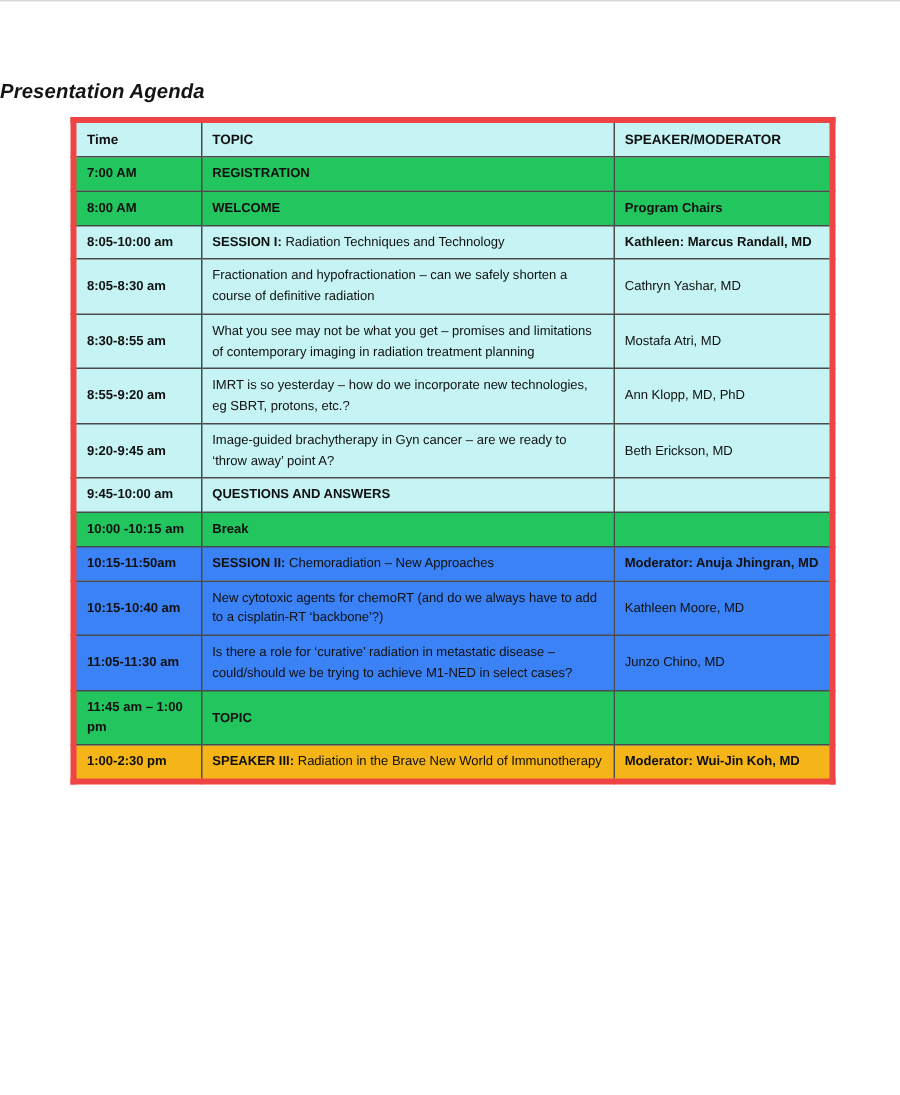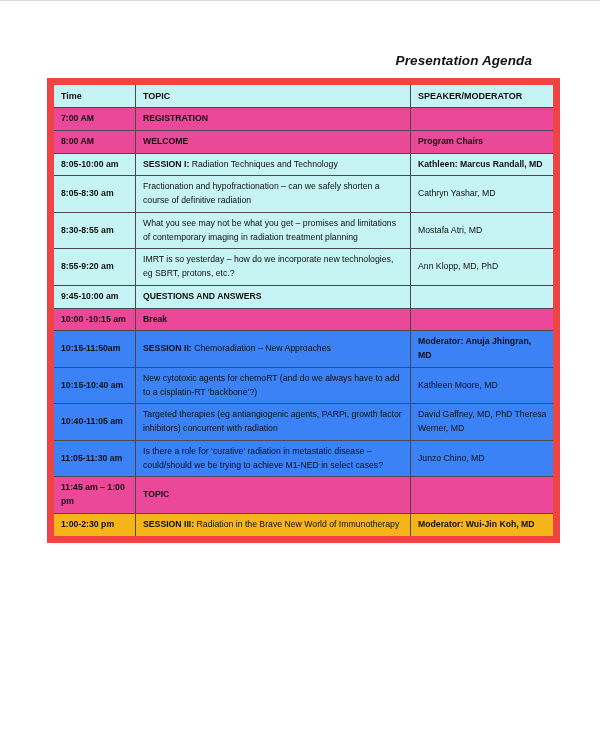--- a/index.html
+++ b/index.html
@@ -19,35 +19,35 @@
     height: 730px;
     background: #ffffff;
     box-sizing: border-box;
     border-top: 1px solid #d9d9d9;
   }
   .doc-title {
     position: absolute;
     top: 52px;
     left: 0;
     width: 532px;
-    text-align: right;
+    text-align: left;
     font-size: 13.5px;
     font-weight: bold;
     font-style: italic;
     color: #141414;
     letter-spacing: 0.1px;
   }
   .agenda-table {
     position: absolute;
     top: 77px;
     left: 47px;
     width: 506px;
     border-collapse: collapse;
     table-layout: fixed;
-    border: 7px solid #ef4444;
+    border: 4px solid #ef4444;
   }
   .agenda-table col.c-time  { width: 85px; }
   .agenda-table col.c-topic { width: 275px; }
   .agenda-table col.c-spk   { width: 146px; }
 
   .agenda-table td {
     border: 1px solid #4a4a4a;
     padding: 4px 6px 4px 7px;
     font-size: 8.7px;
     line-height: 1.58;
@@ -58,21 +58,21 @@
   }
   .cell-time {
     font-weight: bold;
     font-size: 8.6px;
     white-space: normal;
   }
   .bold { font-weight: bold; }
 
   
   tr.hdr       td { background: #c6f4f4; font-weight: bold; font-size: 9px; }
-  tr.gray      td { background: #ec4899; }
+  tr.gray      td { background: #22c55e; }
   tr.cyan      td { background: #c6f4f4; }
   tr.purple    td { background: #3b82f6; }
   tr.orange    td { background: #f5b417; }
 
   .topic-strong { font-weight: bold; }
   .spk-strong   { font-weight: bold; }
 </style>
 </head>
 <body>
 
@@ -118,55 +118,55 @@
           <td class="cell-time">8:30-8:55 am</td>
           <td>What you see may not be what you get – promises and limitations of contemporary imaging in radiation treatment planning</td>
           <td>Mostafa Atri, MD</td>
         </tr>
         <tr class="cyan">
           <td class="cell-time">8:55-9:20 am</td>
           <td>IMRT is so yesterday – how do we incorporate new technologies, eg SBRT, protons, etc.?</td>
           <td>Ann Klopp, MD, PhD</td>
         </tr>
         <tr class="cyan">
+          <td class="cell-time">9:20-9:45 am</td>
+          <td>Image-guided brachytherapy in Gyn cancer – are we ready to ‘throw away’ point A?</td>
+          <td>Beth Erickson, MD</td>
+        </tr>
+        <tr class="cyan">
           <td class="cell-time">9:45-10:00 am</td>
           <td class="bold">QUESTIONS AND ANSWERS</td>
           <td></td>
         </tr>
         <tr class="gray">
           <td class="cell-time">10:00 -10:15 am</td>
           <td class="bold">Break</td>
           <td></td>
         </tr>
         <tr class="purple">
           <td class="cell-time">10:15-11:50am</td>
           <td><span class="topic-strong">SESSION II:</span><span> Chemoradiation – New Approaches</span></td>
           <td class="spk-strong">Moderator: Anuja Jhingran, MD</td>
         </tr>
         <tr class="purple">
           <td class="cell-time">10:15-10:40 am</td>
           <td>New cytotoxic agents for chemoRT (and do we always have to add to a cisplatin-RT ‘backbone’?)</td>
           <td>Kathleen Moore, MD</td>
         </tr>
         <tr class="purple">
-          <td class="cell-time">10:40-11:05 am</td>
-          <td>Targeted therapies (eg antiangiogenic agents, PARPi, growth factor inhibitors) concurrent with radiation</td>
-          <td>David Gaffney, MD, PhD Theresa Werner, MD</td>
-        </tr>
-        <tr class="purple">
           <td class="cell-time">11:05-11:30 am</td>
           <td>Is there a role for ‘curative’ radiation in metastatic disease – could/should we be trying to achieve M1-NED in select cases?</td>
           <td>Junzo Chino, MD</td>
         </tr>
         <tr class="gray">
           <td class="cell-time">11:45 am – 1:00 pm</td>
           <td class="bold">TOPIC</td>
           <td></td>
         </tr>
         <tr class="orange">
           <td class="cell-time">1:00-2:30 pm</td>
-          <td><span class="topic-strong">SESSION III:</span><span>  Radiation in the Brave New World of Immunotherapy</span></td>
+          <td><span class="topic-strong">SPEAKER III:</span><span>  Radiation in the Brave New World of Immunotherapy</span></td>
           <td class="spk-strong">Moderator: Wui-Jin Koh, MD</td>
         </tr>
       </tbody>
   </table>
 
 </div>
 
 </body></html>

